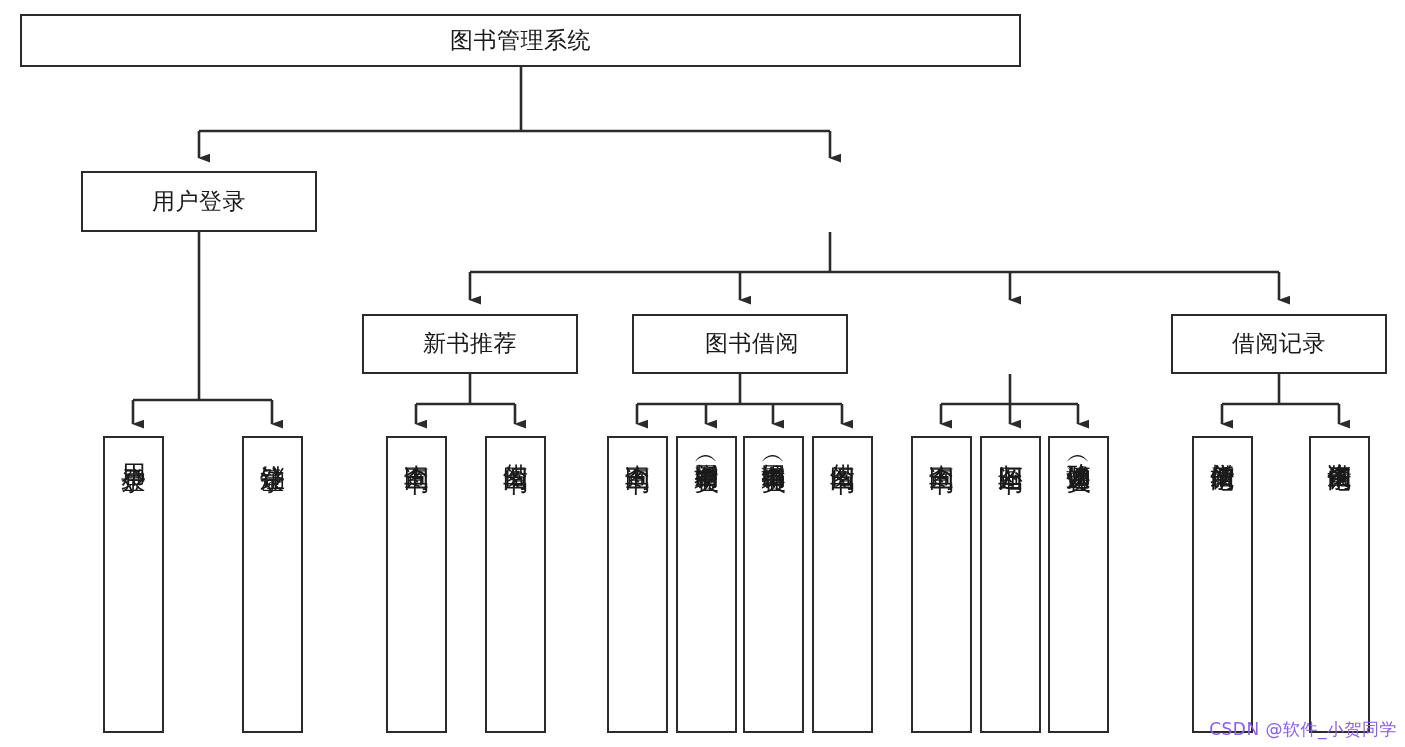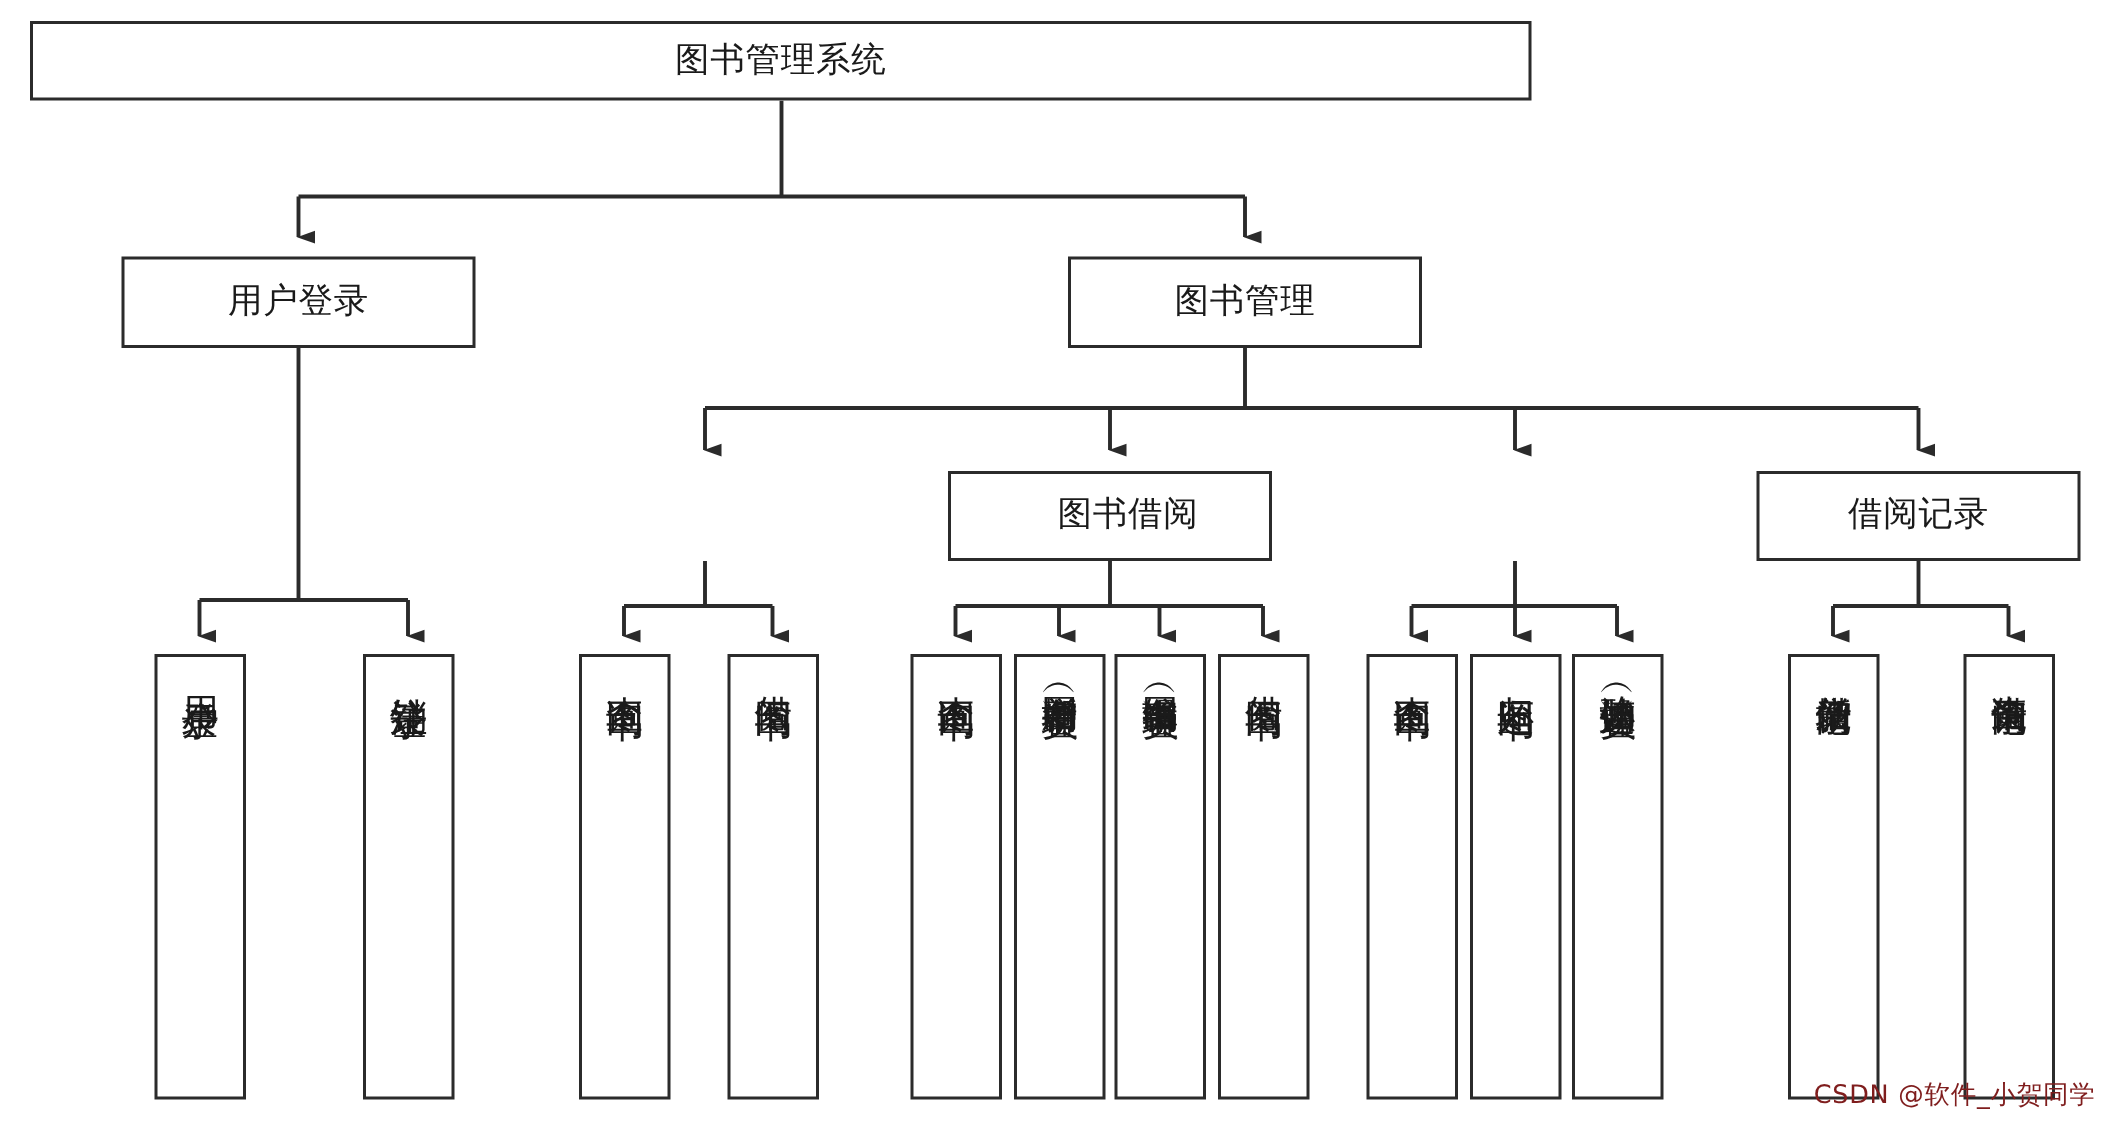--- a/index.html
+++ b/index.html
@@ -62,21 +62,21 @@
   }
   .node.vert.tall .node-label {
     font-size: 24px;
     letter-spacing: 1px;
   }
   #watermark {
     position: absolute;
     right: 8px;
     bottom: 6px;
     font-size: 17px;
-    color: #7f1d1d;
+    color: #8b5cf6;
     letter-spacing: 0.5px;
     white-space: nowrap;
     pointer-events: none;
   }
 </style>
 </head>
 <body>
 
 <div id="diagram-root">
 
@@ -132,24 +132,24 @@
   </svg>
 
   <div class="node horiz" style="left:20px; top:14px; width:1001px; height:53px;">
     <span class="node-label">图书管理系统</span>
   </div>
 
   <div class="node horiz" style="left:81px; top:171px; width:236px; height:61px;">
     <span class="node-label">用户登录</span>
   </div>
 
-  <div class="node horiz" style="left:712px; top:171px; width:236px; height:61px;">
-    <span class="node-label">图书管理</span>
-  </div>
-
+
+  <div class="node horiz" style="left:362px; top:314px; width:216px; height:60px;">
+    <span class="node-label">新书推荐</span>
+  </div>
 
   <div class="node horiz" style="left:632px; top:314px; width:216px; height:60px;padding-left:24px;">
     <span class="node-label">图书借阅</span>
   </div>
 
 
   <div class="node horiz" style="left:1171px; top:314px; width:216px; height:60px;">
     <span class="node-label">借阅记录</span>
   </div>
 

